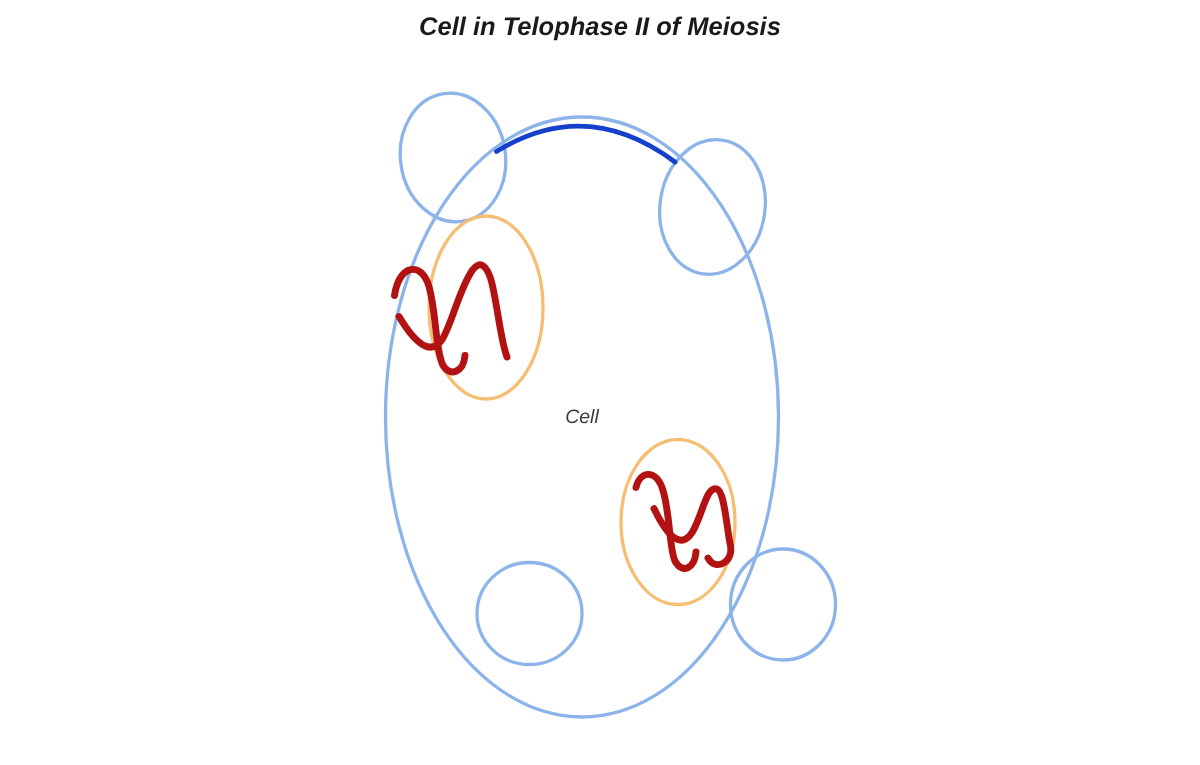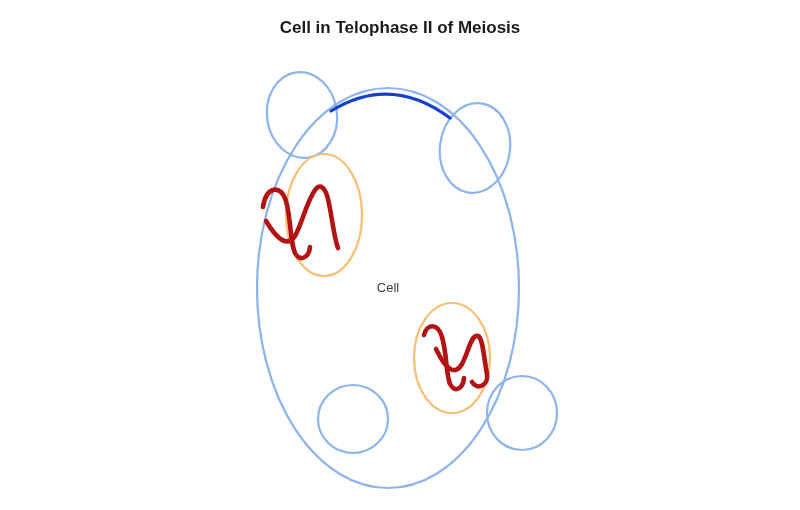--- a/index.html
+++ b/index.html
@@ -10,23 +10,24 @@
   body {
     width: 800px;
     height: 510px;
     position: relative;
     overflow: hidden;
     font-family: "Liberation Sans", sans-serif;
   }
   #diagram-root {
     position: absolute;
     left: 0;
-    top: 10px;
+    top: 0;
     width: 800px;
     height: 378px;
+    font-style: italic;
   }
   .title-text {
     font-family: "Liberation Sans", sans-serif;
     font-size: 17px;
     font-weight: bold;
     fill: #1a1a1a;
   }
   .cell-label-text {
     font-family: "Liberation Sans", sans-serif;
     font-size: 13px;

